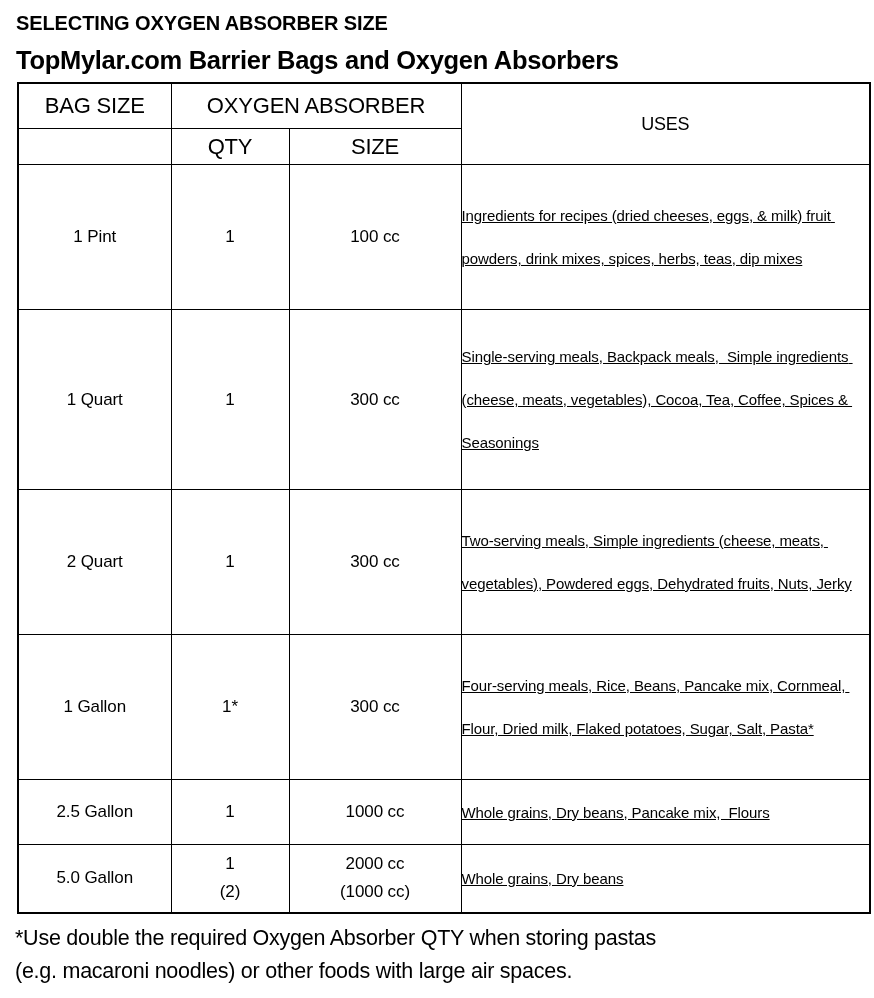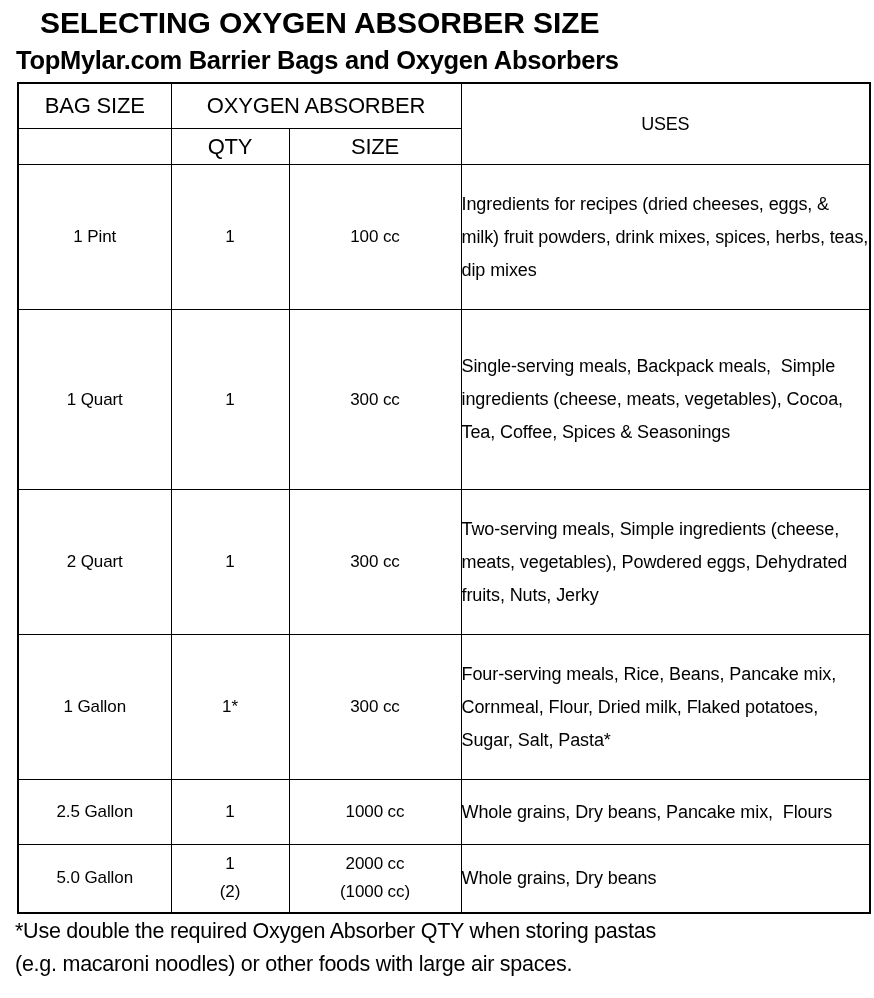--- a/index.html
+++ b/index.html
@@ -21,26 +21,25 @@
     height: 998px;
     box-sizing: border-box;
     padding: 0;
   }
 
   
   .titles {
     padding: 8px 0 0 16px;
   }
   .title-main {
-    font-size: 30px;
+    font-size: 20px;
     font-weight: bold;
     letter-spacing: -0.1px;
     line-height: 30px;
     white-space: nowrap;
-    margin-left: 24px;
   }
   .title-sub {
     font-size: 25.5px;
     font-weight: bold;
     letter-spacing: -0.3px;
     line-height: 34px;
     white-space: nowrap;
     margin-top: 5px;
   }
 
@@ -93,32 +92,33 @@
   .dash-right { border-right: 1.5px dashed #a8a8a8; }
   .dash-left  { border-left: 1.5px dashed #a8a8a8; }
 
   
   .cell-bag, .cell-qty, .cell-size {
     text-align: center;
     font-size: 17px;
     letter-spacing: -0.1px;
   }
   .cell-uses {
-    font-size: 18px;
+    font-size: 15px;
     letter-spacing: -0.1px;
-    line-height: 33px;
+    line-height: 43px;
     padding: 7px 6px 7px 12px;
     vertical-align: middle;
     white-space: pre-wrap;
+    text-decoration: underline;
   }
   .stack-line { display: block; line-height: 28px; }
 
   
   .footnote {
-    margin: 1px 0 0 15px;
+    margin: 8px 0 0 15px;
     font-size: 21.5px;
     line-height: 33px;
     letter-spacing: -0.25px;
     white-space: pre-line;
   }
 </style>
 </head>
 <body>
 
 <div class="page">

